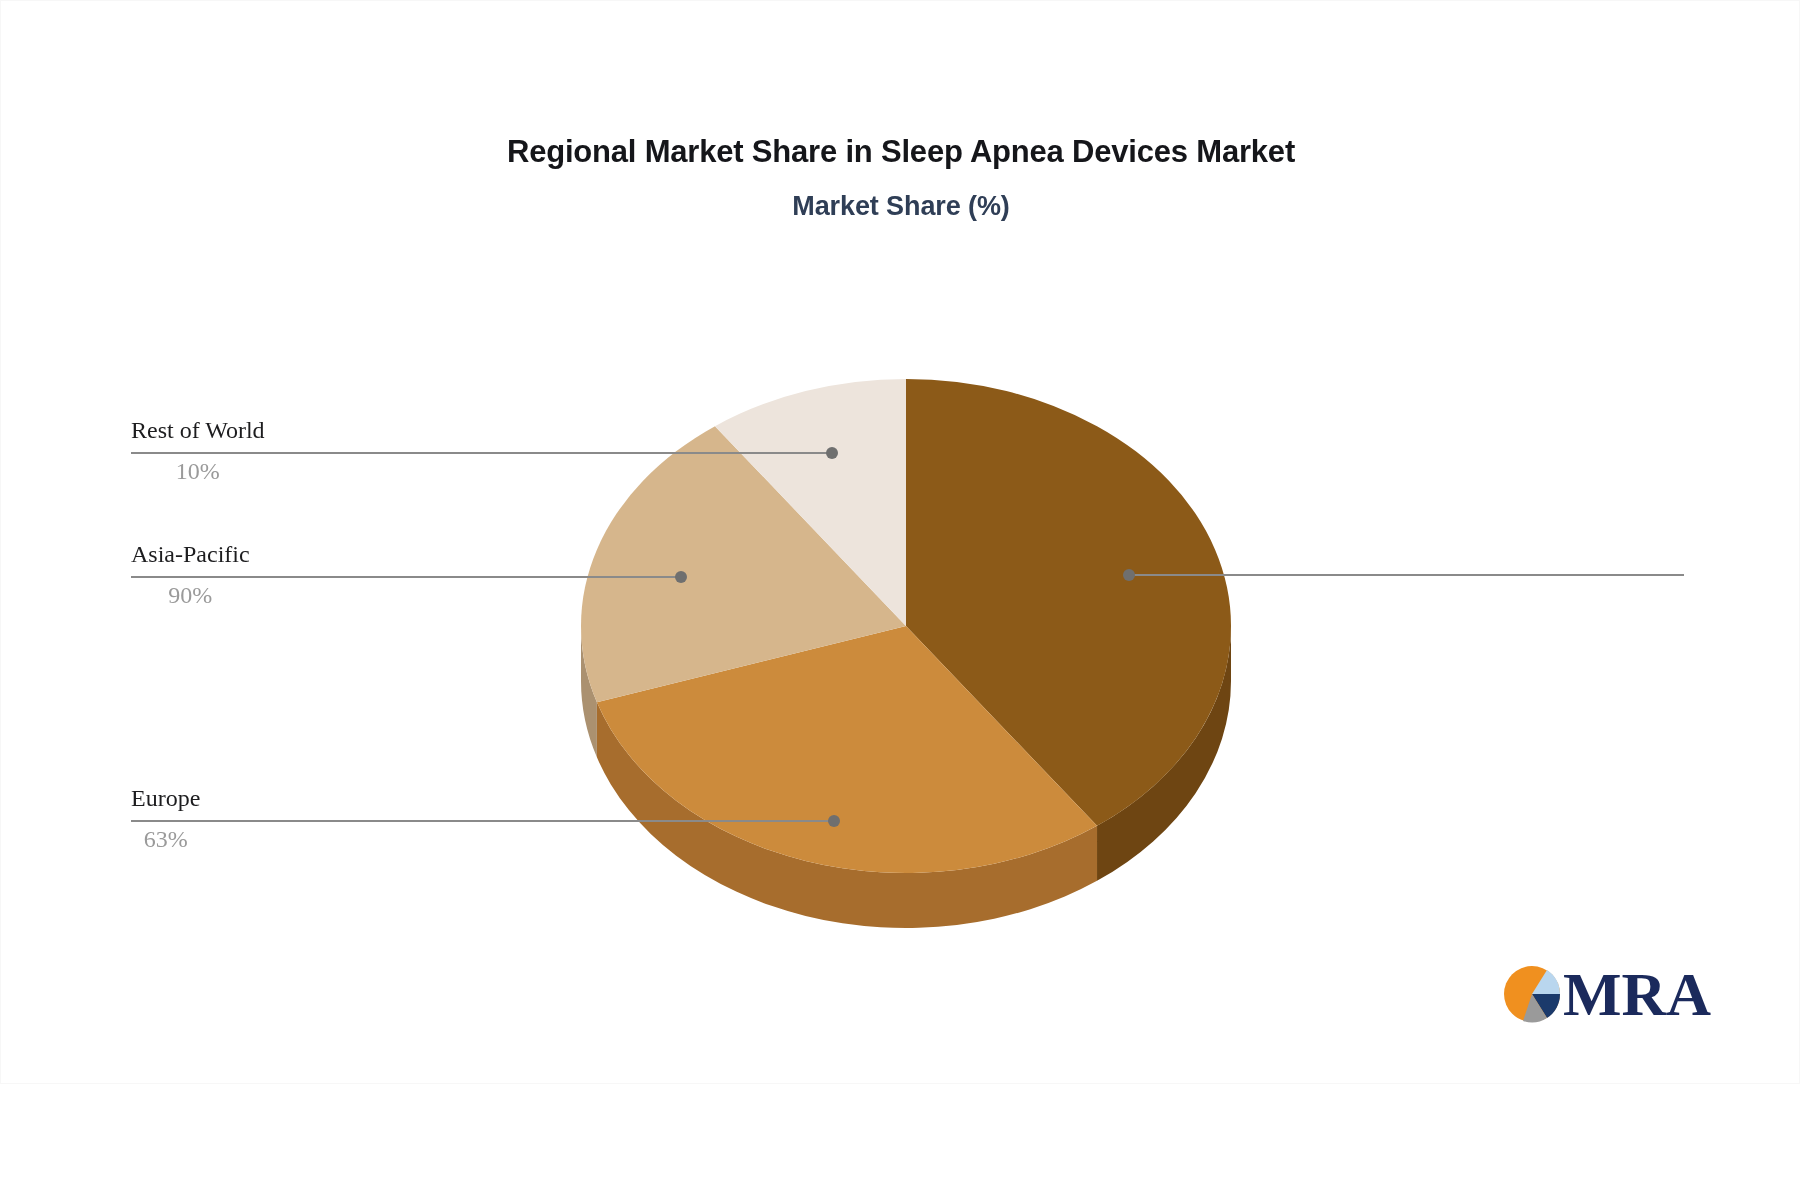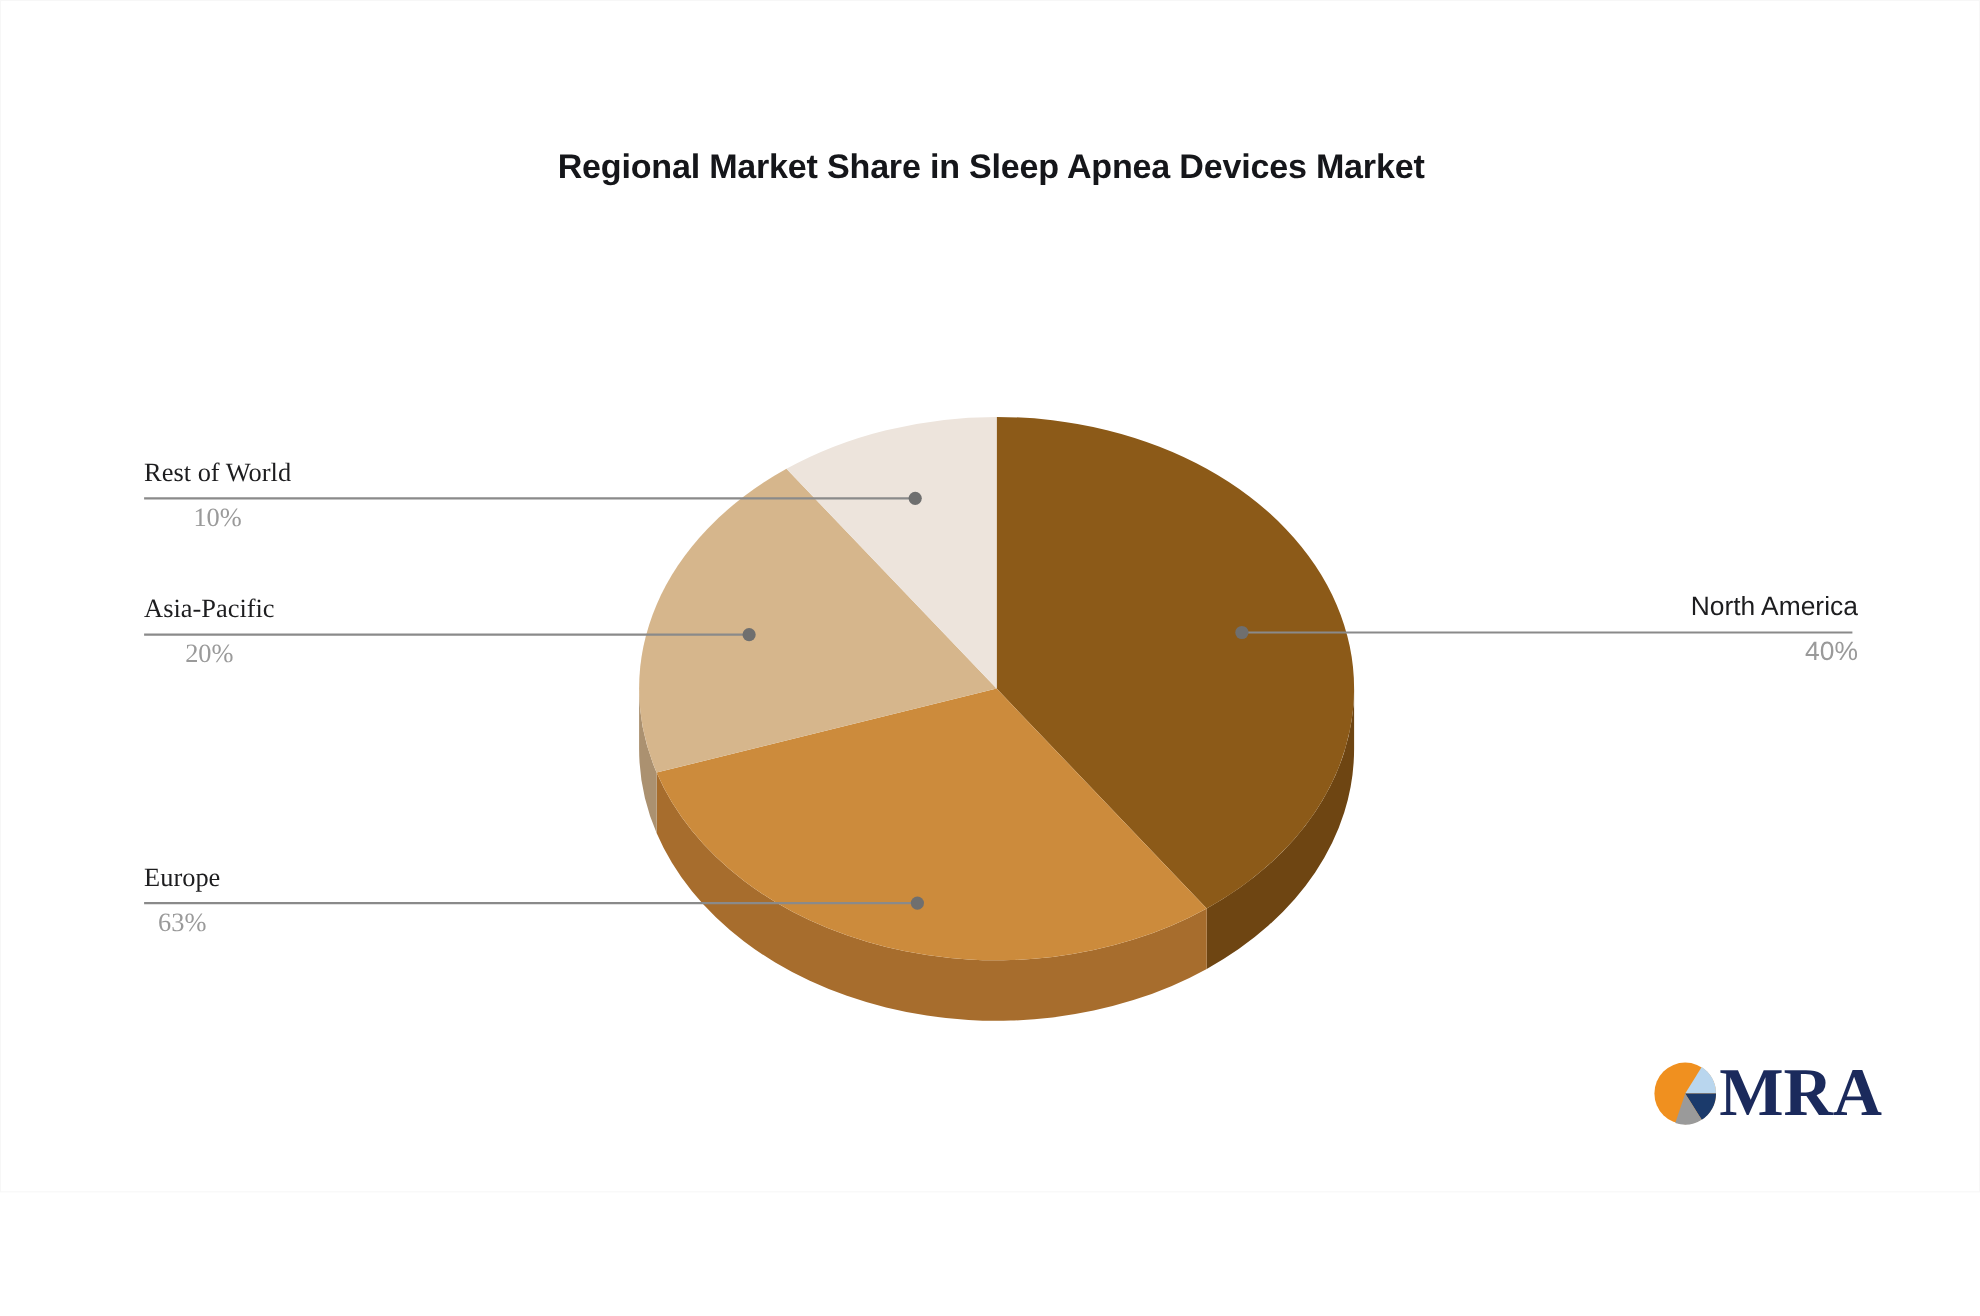--- a/index.html
+++ b/index.html
@@ -89,20 +89,21 @@
     letter-spacing: 0px;
     line-height: 1;
   }
 </style>
 </head>
 <body>
 
 <div id="canvas">
 
   <div id="chart-title">Regional Market Share in Sleep Apnea Devices Market</div>
+  <div id="chart-subtitle">Market Share (%)</div>
 
   <svg id="pie-svg" width="1800" height="1196" viewBox="0 0 1800 1196">
 
     <path d="M 1230 625 A 325 247 0 0 1 1096.0302069950537 824.8271976106121 L 1096.0302069950537 879.8271976106121 A 325 247 0 0 0 1230 680 Z" fill="#6e4512"></path>
       <path d="M 1096.0302069950537 824.8271976106121 A 325 247 0 0 1 595.9066322040751 701.3271976106121 L 595.9066322040751 756.3271976106121 A 325 247 0 0 0 1096.0302069950537 879.8271976106121 Z" fill="#a76d2d"></path>
       <path d="M 595.9066322040751 701.3271976106121 A 325 247 0 0 1 580 625 L 580 680 A 325 247 0 0 0 595.9066322040751 756.3271976106121 Z" fill="#ab9170"></path>
       <path d="M 905 625 L 905 378 A 325 247 0 0 1 1096.0302069950537 824.8271976106121 Z" fill="#8c5a18"></path>
       <path d="M 905 625 L 1096.0302069950537 824.8271976106121 A 325 247 0 0 1 595.9066322040751 701.3271976106121 Z" fill="#cc8b3c"></path>
       <path d="M 905 625 L 595.9066322040751 701.3271976106121 A 325 247 0 0 1 713.9697930049462 425.17280238938804 Z" fill="#d6b68c"></path>
       <path d="M 905 625 L 713.9697930049462 425.17280238938804 A 325 247 0 0 1 904.9999999999999 378 Z" fill="#ede4dc"></path>
@@ -127,32 +128,28 @@
     </g>
   </svg>
 
   <div class="callout left" style="left:130px; top:417px;">
     <span class="cat">Rest of World</span>
     <span class="val">10%</span>
   </div>
 
   <div class="callout left" style="left:130px; top:541px;">
     <span class="cat">Asia-Pacific</span>
-    <span class="val">20%</span>
+    <span class="val">90%</span>
   </div>
 
   <div class="callout left" style="left:130px; top:785px;">
     <span class="cat">Europe</span>
     <span class="val">63%</span>
   </div>
 
-  <div class="callout right" style="right:110px; top:539px;">
-    <span class="cat">North America</span>
-    <span class="val">40%</span>
-  </div>
 
   <div id="logo">
     <svg width="62" height="62" viewBox="0 0 62 62">
 
       <circle cx="31" cy="31" r="28" fill="#f0901f"></circle>
 
       <path d="M 31 31 L 59 31 A 28 28 0 0 0 46 7 Z" fill="#b9d6ee"></path>
 
       <path d="M 31 31 L 59 31 A 28 28 0 0 1 46 55 Z" fill="#1b3a6b"></path>
 

